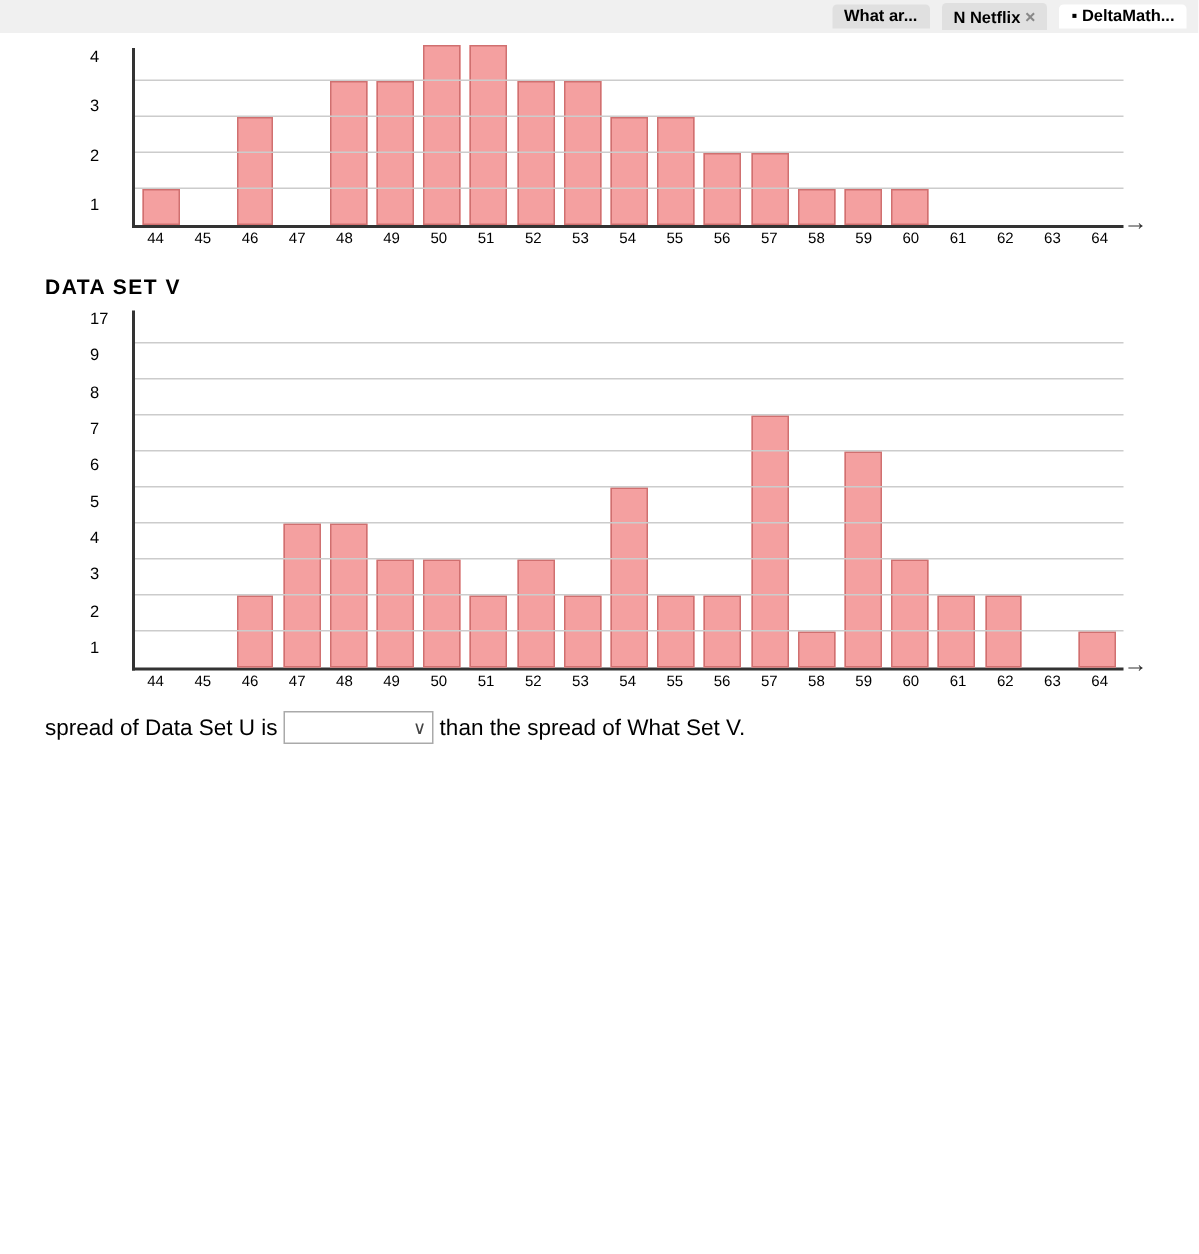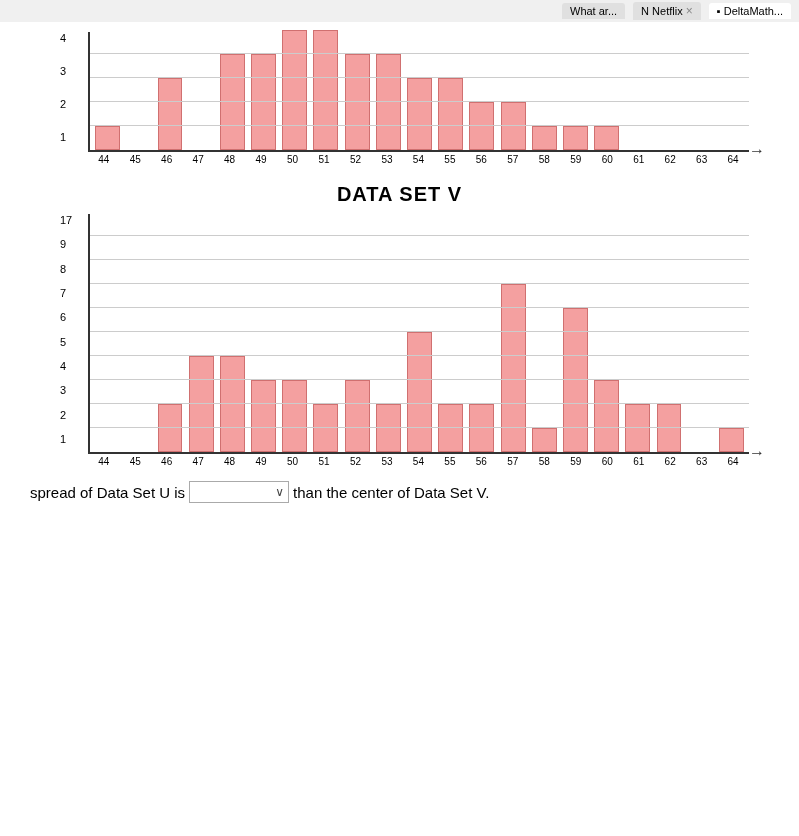--- a/index.html
+++ b/index.html
@@ -21,20 +21,21 @@
       gap: 8px;
       height: 22px;
     }
 
     .tab {
       padding: 2px 8px;
       background: #e0e0e0;
       border-radius: 3px 3px 0 0;
       font-size: 11px;
       cursor: pointer;
+      font-weight: bold;
     }
 
     .tab.active {
       background: #fff;
     }
 
     .close-btn {
       color: #888;
       cursor: pointer;
       font-size: 12px;
@@ -43,22 +44,22 @@
     .main-content {
       padding: 10px 30px 20px 30px;
       background: #fff;
     }
 
     .chart-section {
       margin-bottom: 10px;
     }
 
     .chart-title {
-      text-align: center;
-      font-size: 20px;
+      text-align: left;
+      font-size: 14px;
       font-weight: bold;
       margin-bottom: 8px;
       letter-spacing: 1px;
     }
 
     .answer-section {
       margin-top: 20px;
       padding: 10px 0;
     }
 
@@ -394,16 +395,16 @@
   <div class="question-row">
     <span>spread of Data Set U is</span>
     <div class="select-wrapper">
       <select class="dropdown-select">
         <option value=""></option>
         <option value="greater">greater</option>
         <option value="less">less</option>
         <option value="equal">equal</option>
       </select>
     </div>
-    <span>than the center of Data Set V.</span>
+    <span>than the spread of What Set V.</span>
   </div>
 
 </div>
 
 </body></html>

